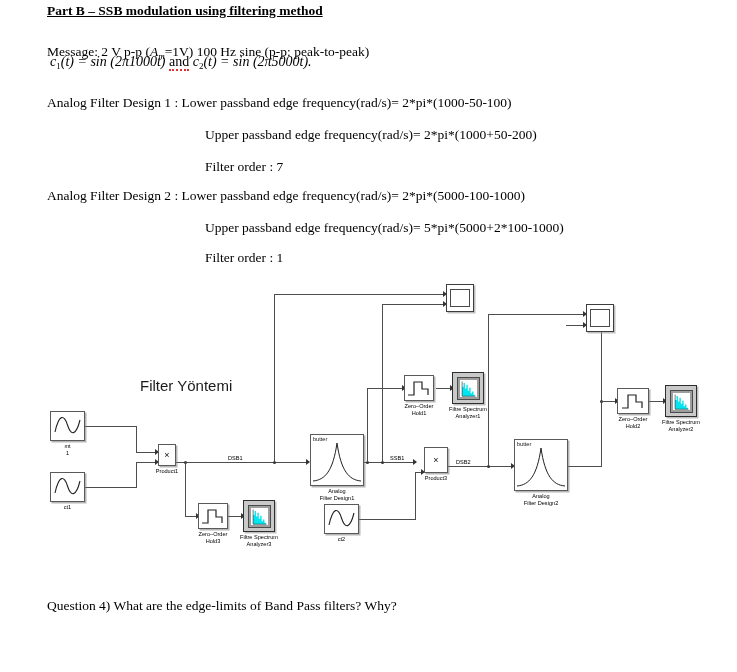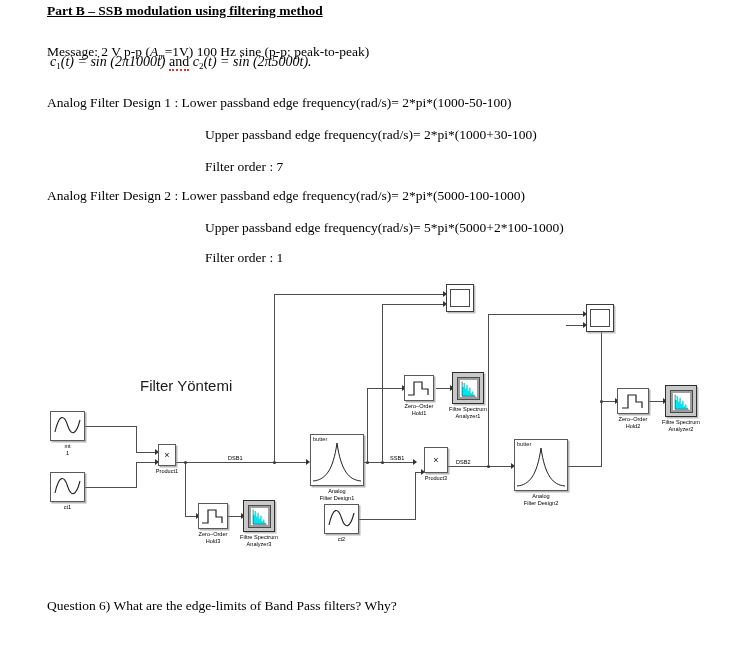--- a/index.html
+++ b/index.html
@@ -63,27 +63,27 @@
 
   <div class="txt" style="left:47px;top:35px;margin-top:10px;">
     <span>Message: 2 V p-p (</span><span style="font-style:italic">A</span><span class="sub">m</span><span>=1V) 100 Hz sine (p-p: peak-to-peak)</span>
   </div>
 
   <div class="txt eq" style="left:50px;top:54px;">
     <span>c</span><span class="subn">1</span><span>(t)  =   sin (2π1000t) </span><span class="nonital sq">and</span><span> c</span><span class="subn">2</span><span>(t)  =   sin (2π5000t).</span>
   </div>
 
   <div class="txt" style="left:47px;top:96px;">Analog Filter Design 1 : Lower passband edge frequency(rad/s)= 2*pi*(1000-50-100)</div>
-  <div class="txt" style="left:205px;top:128px;">Upper passband edge frequency(rad/s)= 2*pi*(1000+30-100)</div>
+  <div class="txt" style="left:205px;top:128px;">Upper passband edge frequency(rad/s)= 2*pi*(1000+50-200)</div>
   <div class="txt" style="left:205px;top:160px;">Filter order : 7</div>
   <div class="txt" style="left:47px;top:189px;">Analog Filter Design 2 : Lower passband edge frequency(rad/s)= 2*pi*(5000-100-1000)</div>
   <div class="txt" style="left:205px;top:221px;">Upper passband edge frequency(rad/s)= 5*pi*(5000+2*100-1000)</div>
   <div class="txt" style="left:205px;top:251px;">Filter order : 1</div>
 
-  <div class="txt" style="left:47px;top:599px;">Question 6) What are the edge-limits of Band Pass filters? Why?</div>
+  <div class="txt" style="left:47px;top:599px;">Question 4) What are the edge-limits of Band Pass filters? Why?</div>
 </div>
 
 <div class="canvas">
 
   <div class="diagtitle" style="left:140px;top:96px;">Filter Yöntemi</div>
 
   <div class="wire wh" style="left:85px;top:145px;width:51px;"></div>
   <div class="wire wv" style="left:136px;top:145px;height:26px;"></div>
   <div class="wire wh" style="left:136px;top:171px;width:21px;"></div>
   <div class="arrow" style="left:155px;top:168px;"></div>

